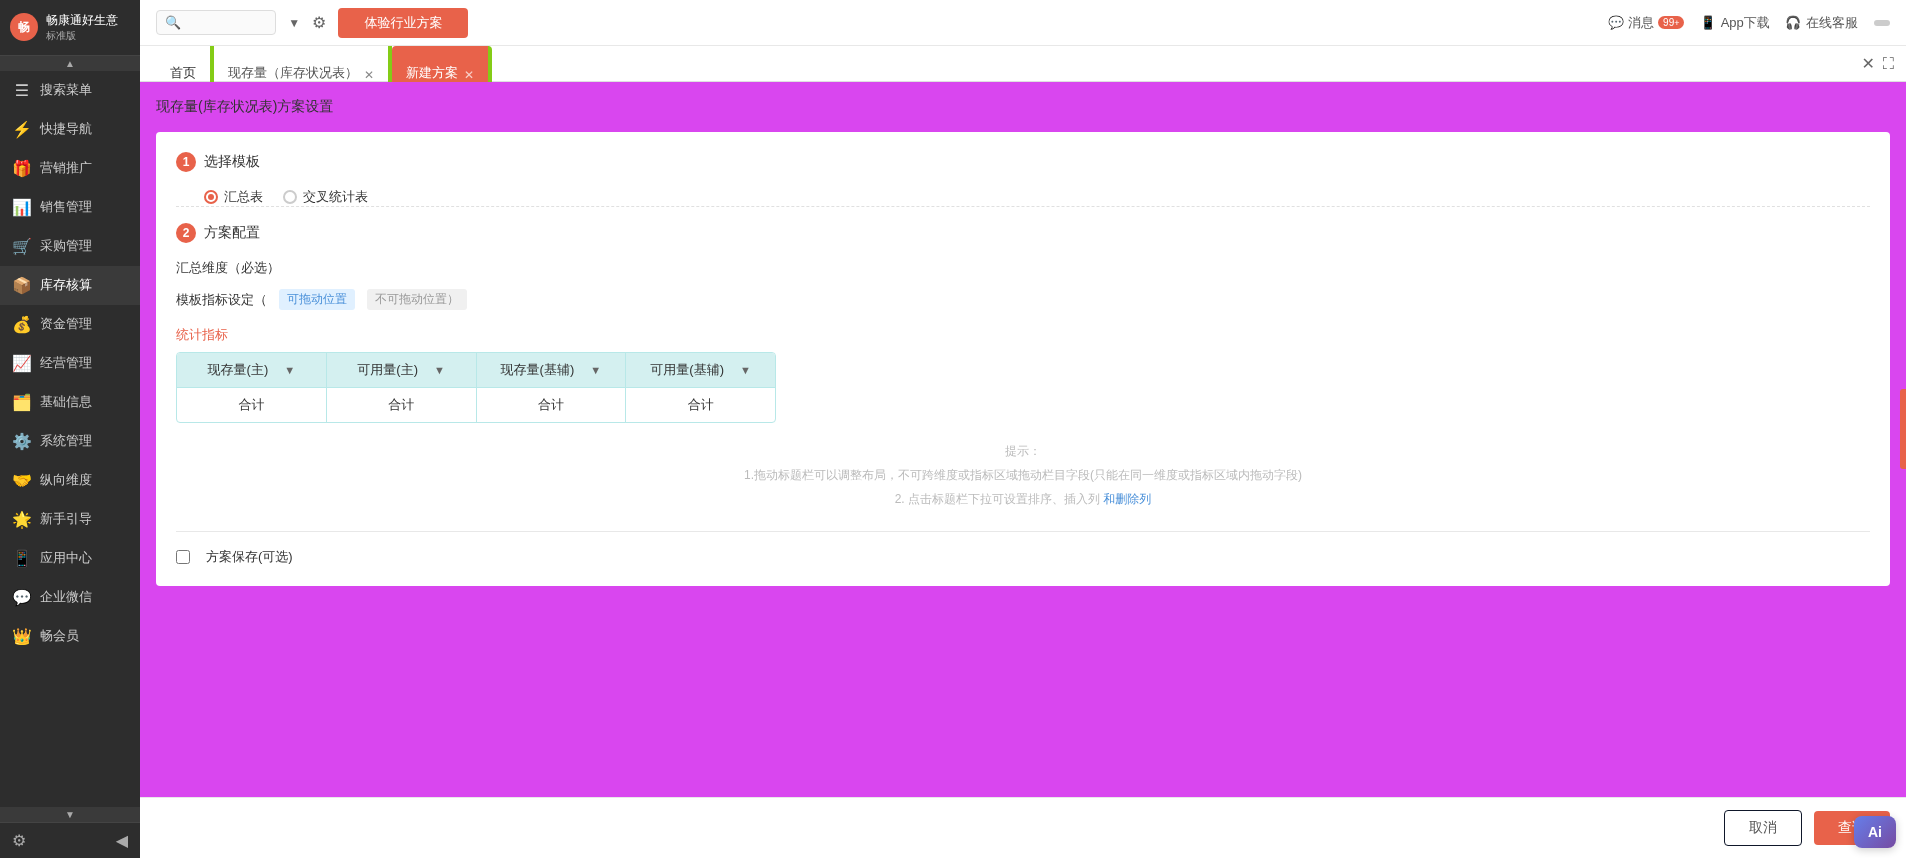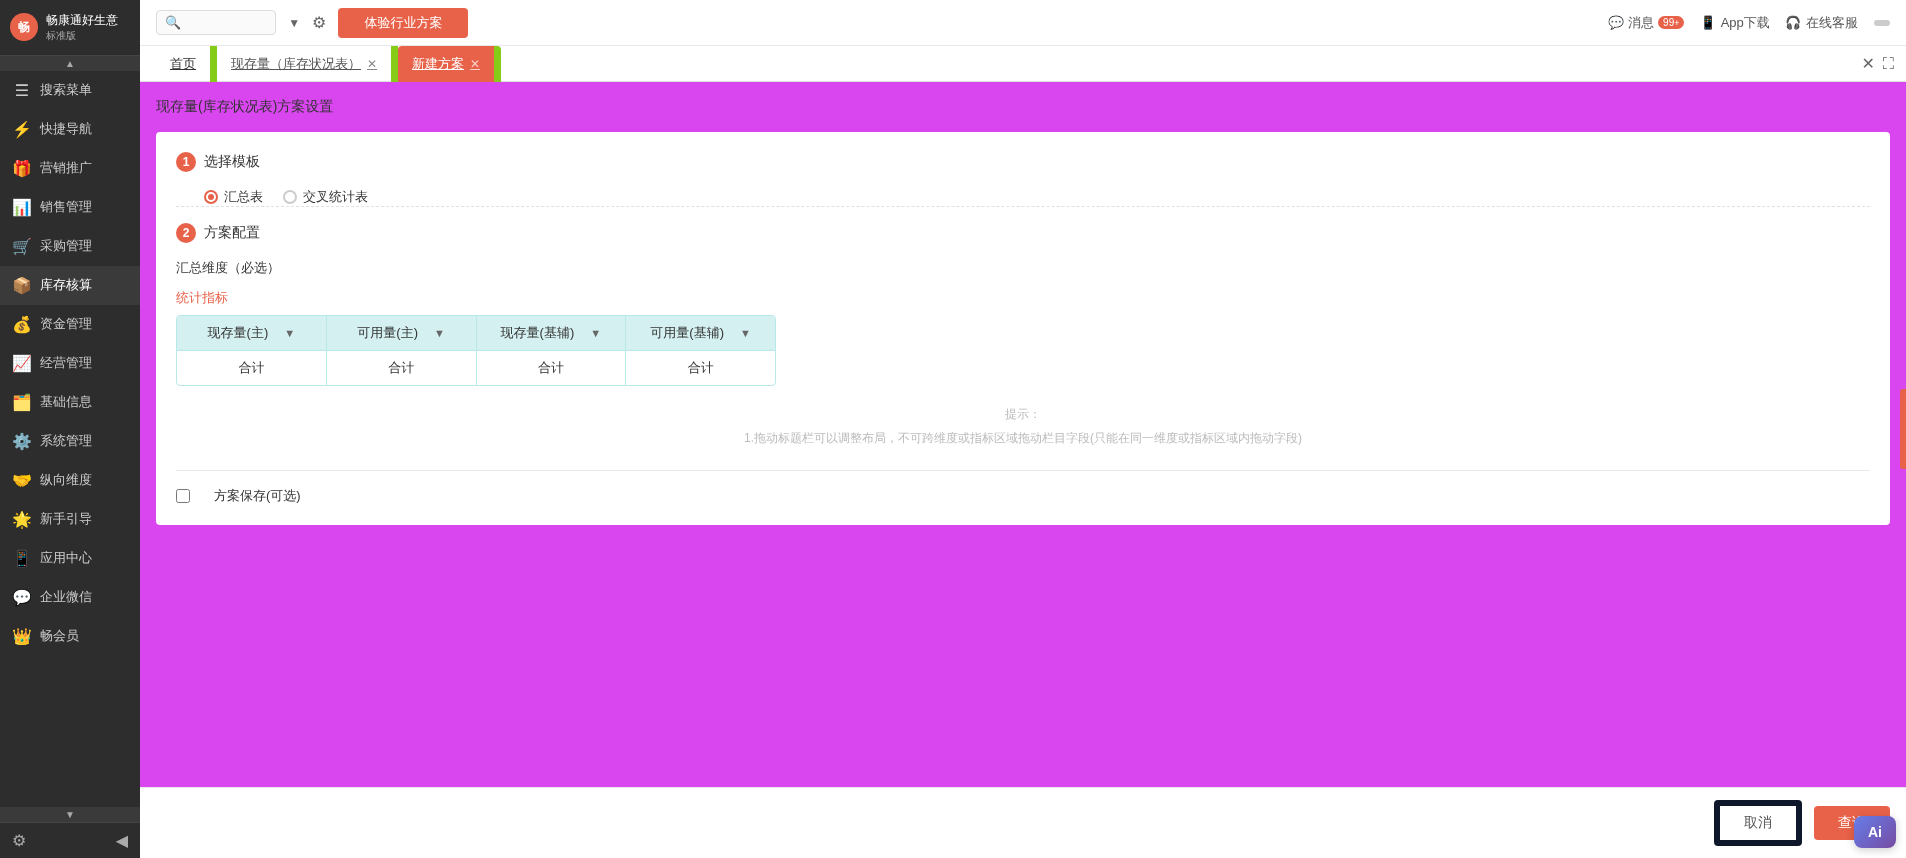--- a/index.html
+++ b/index.html
@@ -100,25 +100,24 @@
     .tabbar {
       background: #fff;
       border-bottom: 1px solid #e0e0e0;
       display: flex;
       align-items: center;
       padding: 0 0 0 16px;
       height: 36px;
       flex-shrink: 0;
     }
     .tab {
-      display: flex; align-items: center; gap: 6px;
+      display: flex; align-items: flex-end; gap: 6px;
       padding: 0 14px; height: 36px; cursor: pointer;
-      font-size: 13px; color: #555; border-right: 7px solid #84cc16;
+      font-size: 13px; color: #555; border-right: 4px solid #84cc16;
       position: relative;
-      text-decoration: underline;
     }
     .tab.home { color: #333; }
     .tab.active {
       background: #e8624a; color: #fff; border-radius: 4px 4px 0 0;
     }
     .tab-close { cursor: pointer; font-size: 12px; opacity: 0.7; }
     .tab-actions { margin-left: auto; display: flex; align-items: center; gap: 8px; padding-right: 12px; }
     .tab-win-btn { cursor: pointer; color: #666; font-size: 16px; }
 
     
@@ -226,37 +225,37 @@
     .stats-cell:last-child { border-right: none; }
 
     
     .tips-section { margin-top: 16px; color: #bbb; font-size: 12px; line-height: 2; text-align: center; }
     .tips-title { color: #bbb; }
     .tips-item { color: #bbb; }
     .tips-highlight { color: #4a90d9; }
 
     
     .save-option {
-      display: flex; align-items: center; gap: 24px;
+      display: flex; align-items: center; gap: 16px;
       margin-top: 20px; padding-top: 16px;
       border-top: 1px solid #e8e8e8;
     }
     .checkbox { width: 14px; height: 14px; border: 1px solid #ccc; cursor: pointer; }
     .save-label { font-size: 13px; color: #333; }
 
     
     .footer-actions {
       background: #fff;
       border-top: 1px solid #e8e8e8;
       display: flex; align-items: center; justify-content: flex-end;
       gap: 12px; padding: 12px 16px;
       flex-shrink: 0;
     }
     .btn-cancel {
-      background: #fff; border: 6px solid #0f172a; color: #555;
+      background: #fff; border: 1px solid #0f172a; color: #555;
       border-radius: 4px; padding: 8px 24px; cursor: pointer; font-size: 14px;
     }
     .btn-query {
       background: #e8624a; border: none; color: #fff;
       border-radius: 4px; padding: 8px 24px; cursor: pointer; font-size: 14px;
     }
 
     
     .right-handle {
       position: fixed; right: 0; top: 50%; transform: translateY(-50%);
@@ -428,20 +427,25 @@
       <hr class="divider">
 
       <div class="step-header">
         <div class="step-badge">2</div>
         <span class="step-title">方案配置</span>
       </div>
 
       <div class="section-label">汇总维度（必选）</div>
 
 
+      <div class="indicator-settings">
+        <span class="indicator-label">模板指标设定（</span>
+        <span class="indicator-tag">可拖动位置</span>
+        <span class="indicator-tag-gray">不可拖动位置）</span>
+      </div>
 
       <div class="stats-section-label">统计指标</div>
       <div class="stats-table">
         <div class="stats-table-header">
           <div class="stats-col">
             <span>现存量(主)</span>
             <span class="stats-col-dropdown">▼</span>
           </div>
           <div class="stats-col">
             <span>可用量(主)</span>
@@ -460,20 +464,24 @@
           <div class="stats-cell">合计</div>
           <div class="stats-cell">合计</div>
           <div class="stats-cell">合计</div>
           <div class="stats-cell">合计</div>
         </div>
       </div>
 
       <div class="tips-section">
         <span class="tips-title">提示：</span>
         <div class="tips-item">1.拖动标题栏可以调整布局，不可跨维度或指标区域拖动栏目字段(只能在同一维度或指标区域内拖动字段)</div>
+        <div class="tips-item">
+          <span>2. 点击标题栏下拉可设置排序、插入列</span>
+          <span class="tips-highlight">和删除列</span>
+        </div>
       </div>
 
       <div class="save-option">
         <input type="checkbox" class="checkbox" style="">
         <span class="save-label">方案保存(可选)</span>
       </div>
     </div>
   </div>
 
   <div class="footer-actions">

